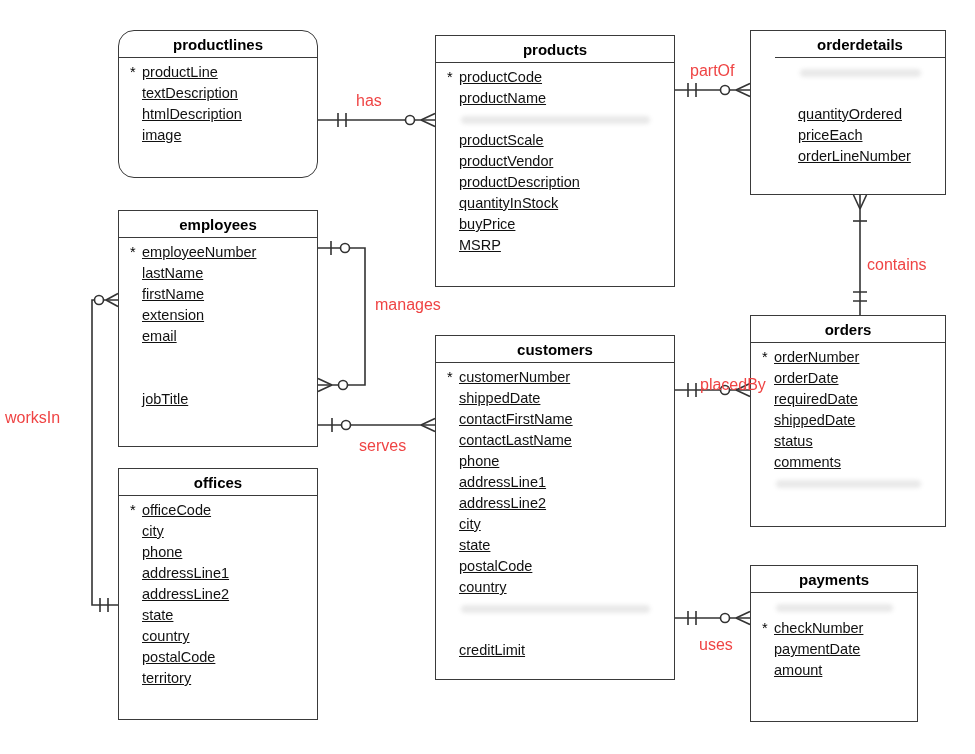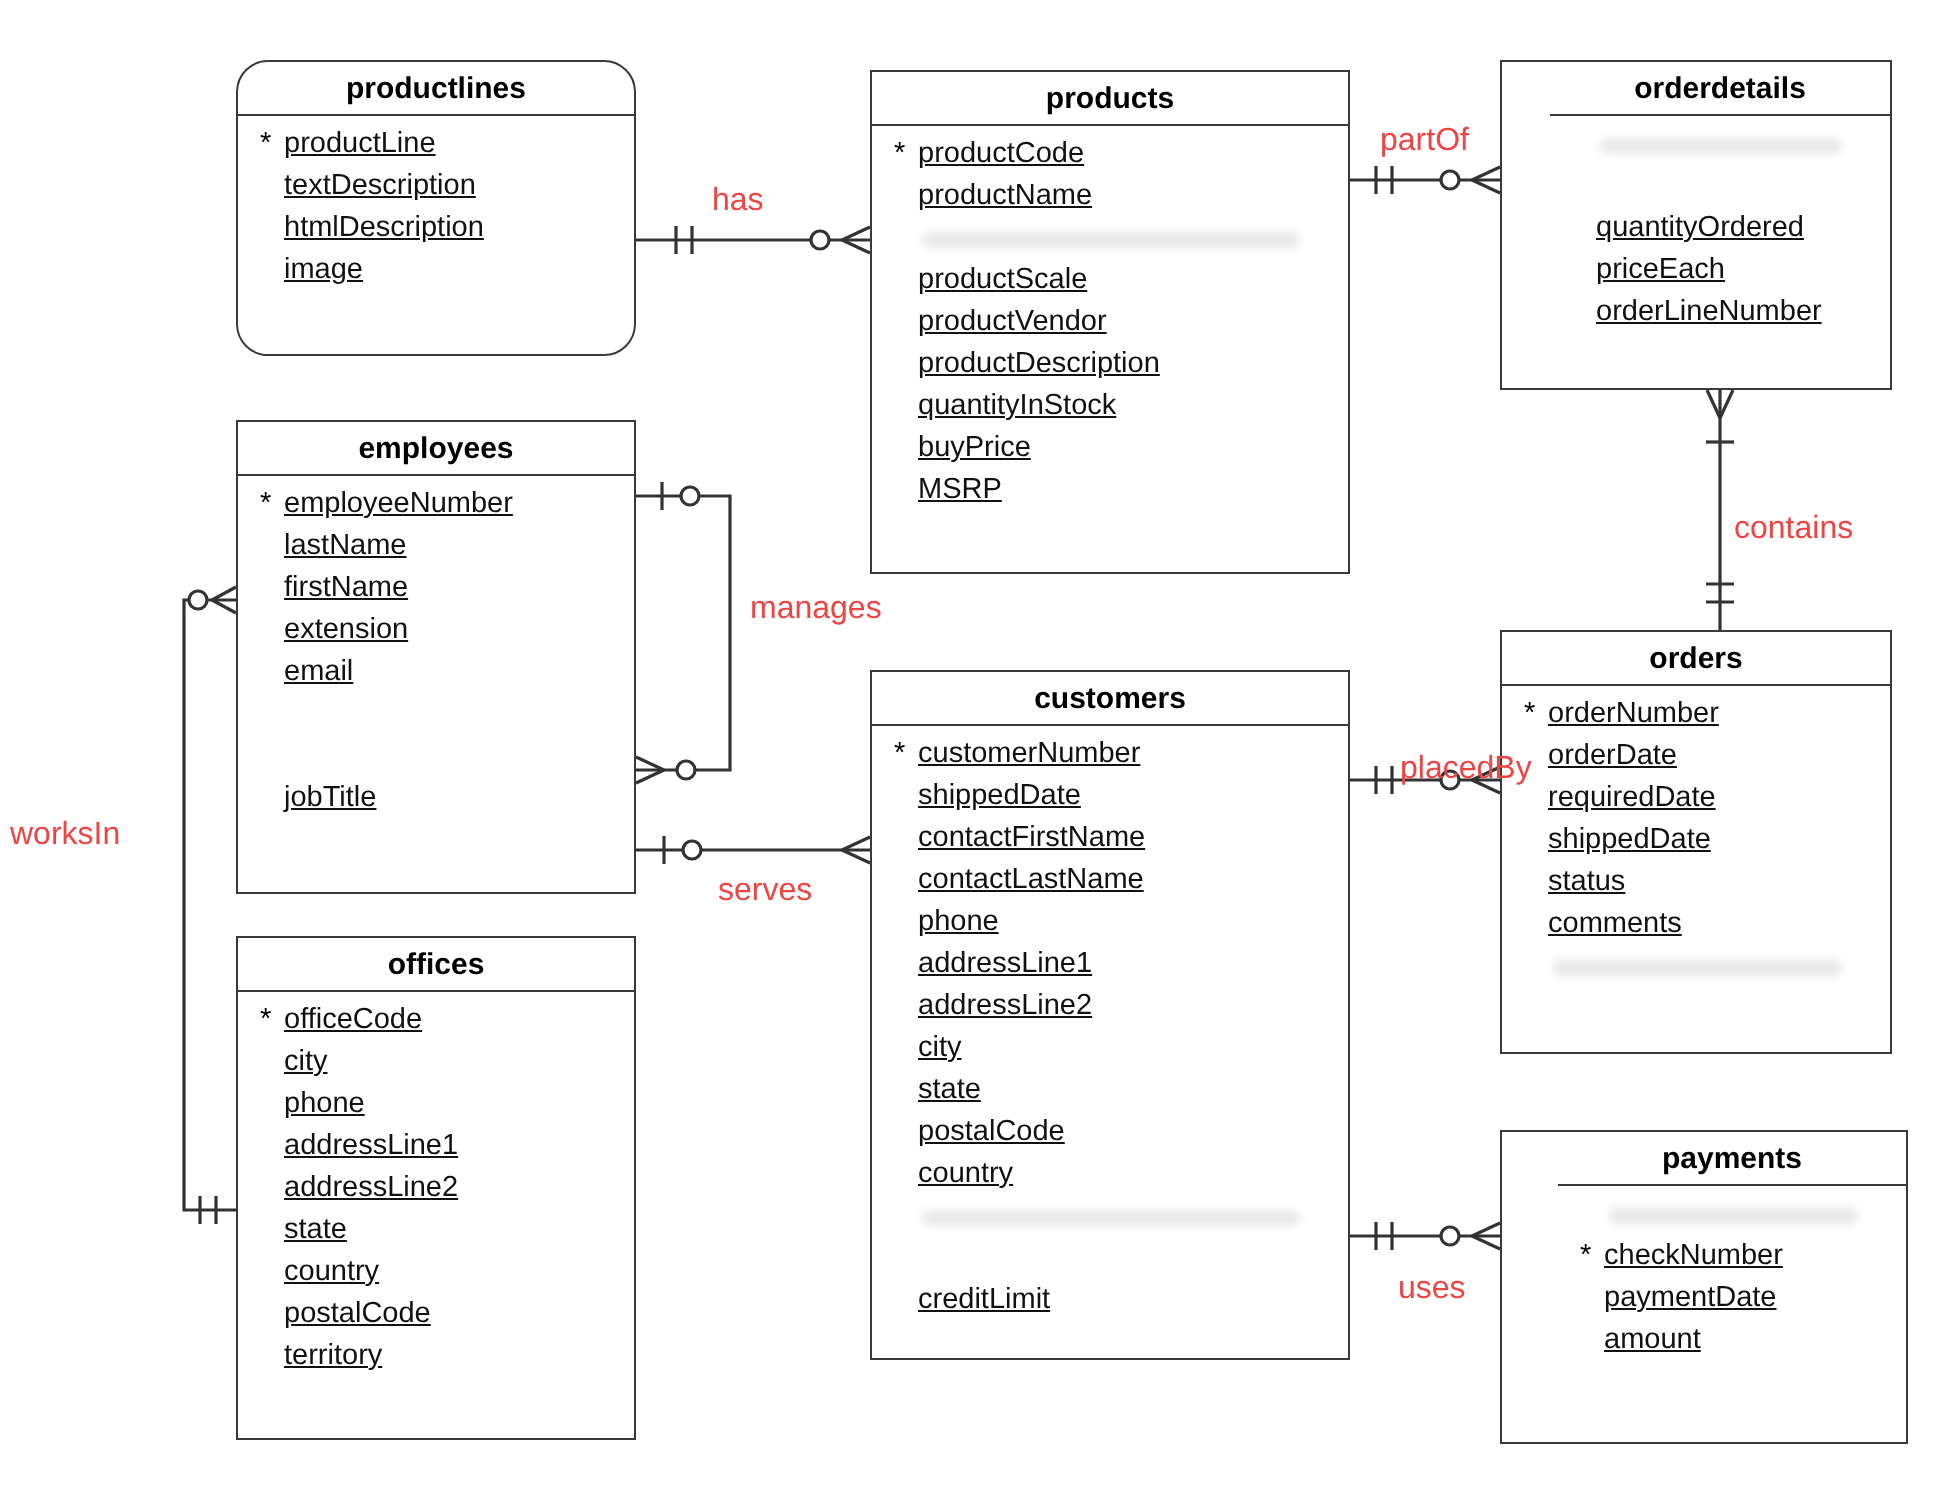--- a/index.html
+++ b/index.html
@@ -406,21 +406,21 @@
           <span class="key-marker"></span>
           <span class="field-label">postalCode</span>
         </li>
         <li class="field">
           <span class="key-marker"></span>
           <span class="field-label">territory</span>
         </li>
       </ul>
   </div>
 
-  <div class="entity" style="left:750px; top:565px; width:204px; height:157px;padding-left:28px;">
+  <div class="entity" style="left:750px; top:565px; width:168px; height:157px;">
     <div class="entity-title">payments</div>
     <ul class="entity-fields">
         <li class="field faded">
           <span class="key-marker"></span>
           <span class="field-label"></span>
         </li>
         <li class="field">
           <span class="key-marker">*</span>
           <span class="field-label">checkNumber</span>
         </li>

